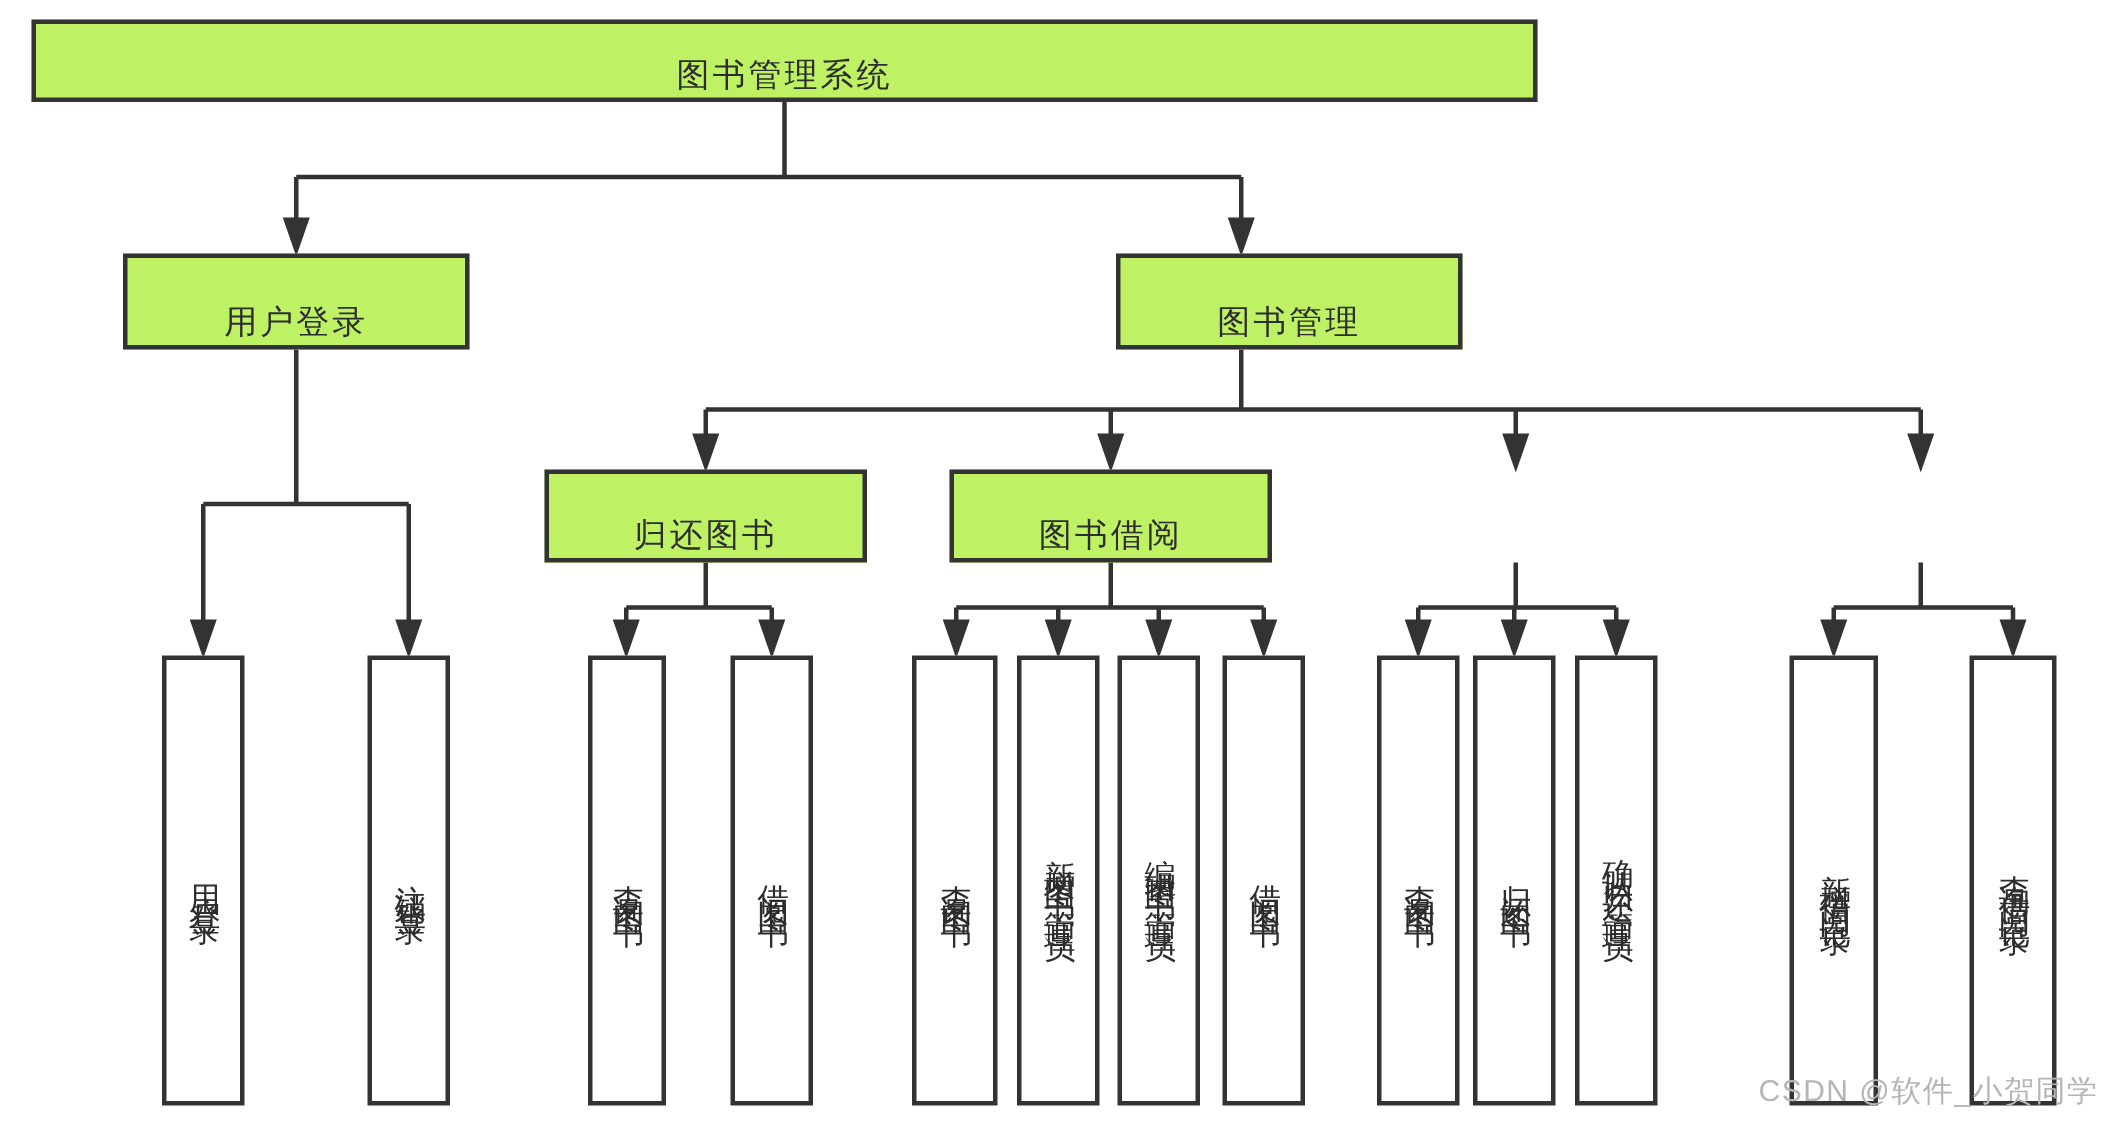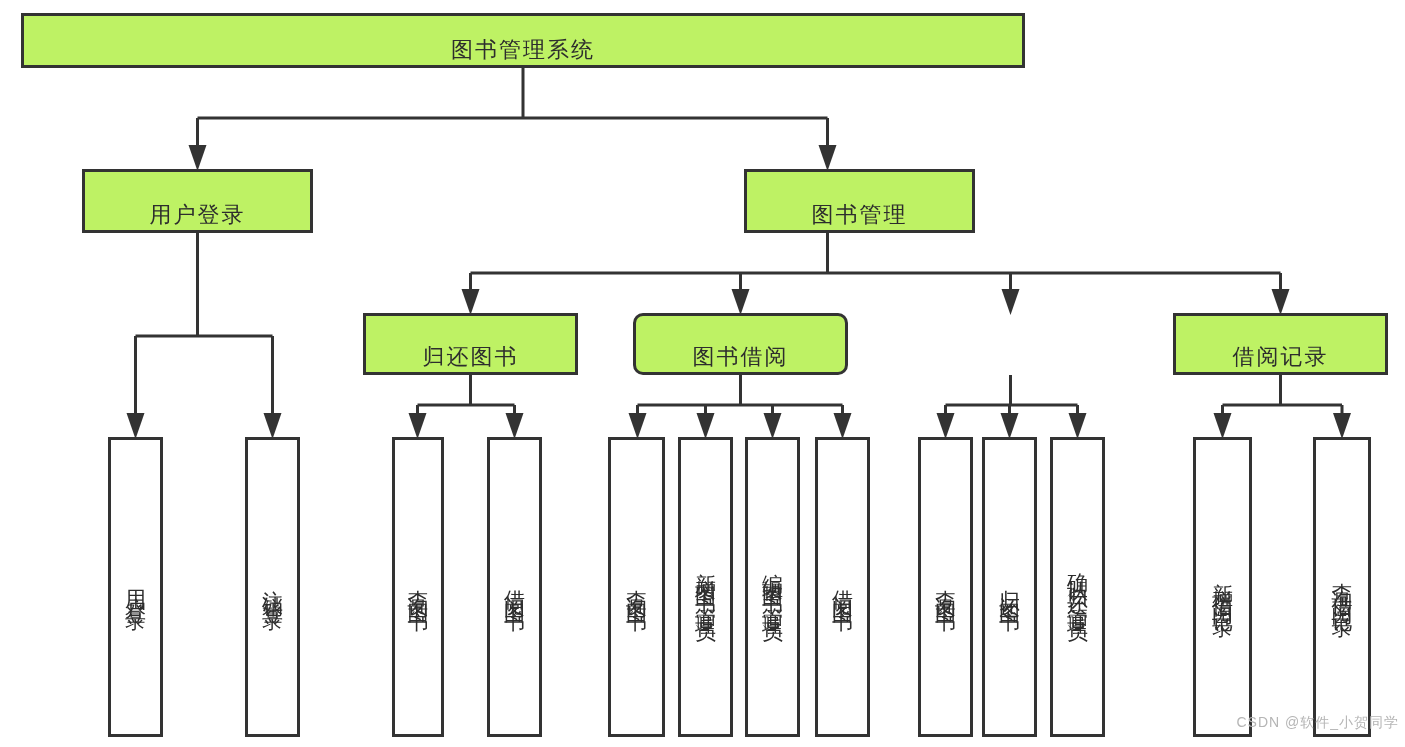--- a/index.html
+++ b/index.html
@@ -35,21 +35,21 @@
     text-orientation:mixed;
     font-size:21px;
     letter-spacing:7px;
     color:#2d2d2d;
     white-space:nowrap;
   }
   #connectors{position:absolute;left:0;top:0;}
   #watermark{
     position:absolute;
     right:6px;top:714px;
-    font-size:14px;
+    font-size:20px;
     color:#b5b5b5;
     letter-spacing:1px;
     white-space:nowrap;
   }
 </style>
 </head>
 <body>
 
 <div id="canvas">
 
@@ -107,25 +107,22 @@
   <div class="hbox" style="left:82px;top:169px;width:231px;height:64px;">
     <span class="hlabel">用户登录</span>
   </div>
   <div class="hbox" style="left:744px;top:169px;width:231px;height:64px;">
     <span class="hlabel">图书管理</span>
   </div>
 
   <div class="hbox" style="left:363px;top:313px;width:215px;height:62px;">
     <span class="hlabel">归还图书</span>
   </div>
-  <div class="hbox" style="left:633px;top:313px;width:215px;height:62px;border-radius:10px;">
+  <div class="hbox" style="left:633px;top:313px;width:215px;height:62px;">
     <span class="hlabel">图书借阅</span>
-  </div>
-  <div class="hbox" style="left:1173px;top:313px;width:215px;height:62px;">
-    <span class="hlabel">借阅记录</span>
   </div>
 
   <div class="vbox" style="left:108px;top:437px;width:55px;height:300px;">
     <span class="vlabel">用户登录</span>
   </div>
   <div class="vbox" style="left:245px;top:437px;width:55px;height:300px;">
     <span class="vlabel">注销登录</span>
   </div>
 
   <div class="vbox" style="left:392px;top:437px;width:52px;height:300px;">

